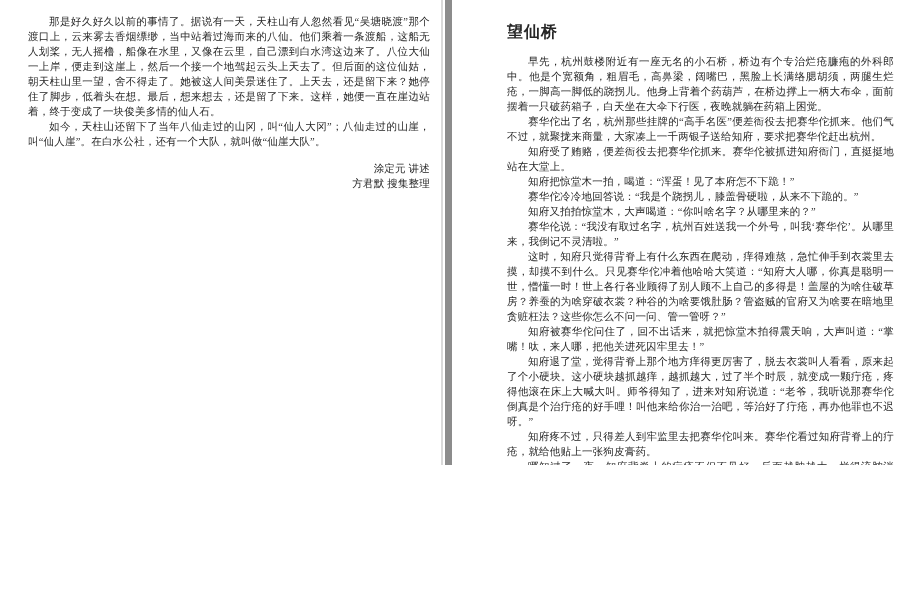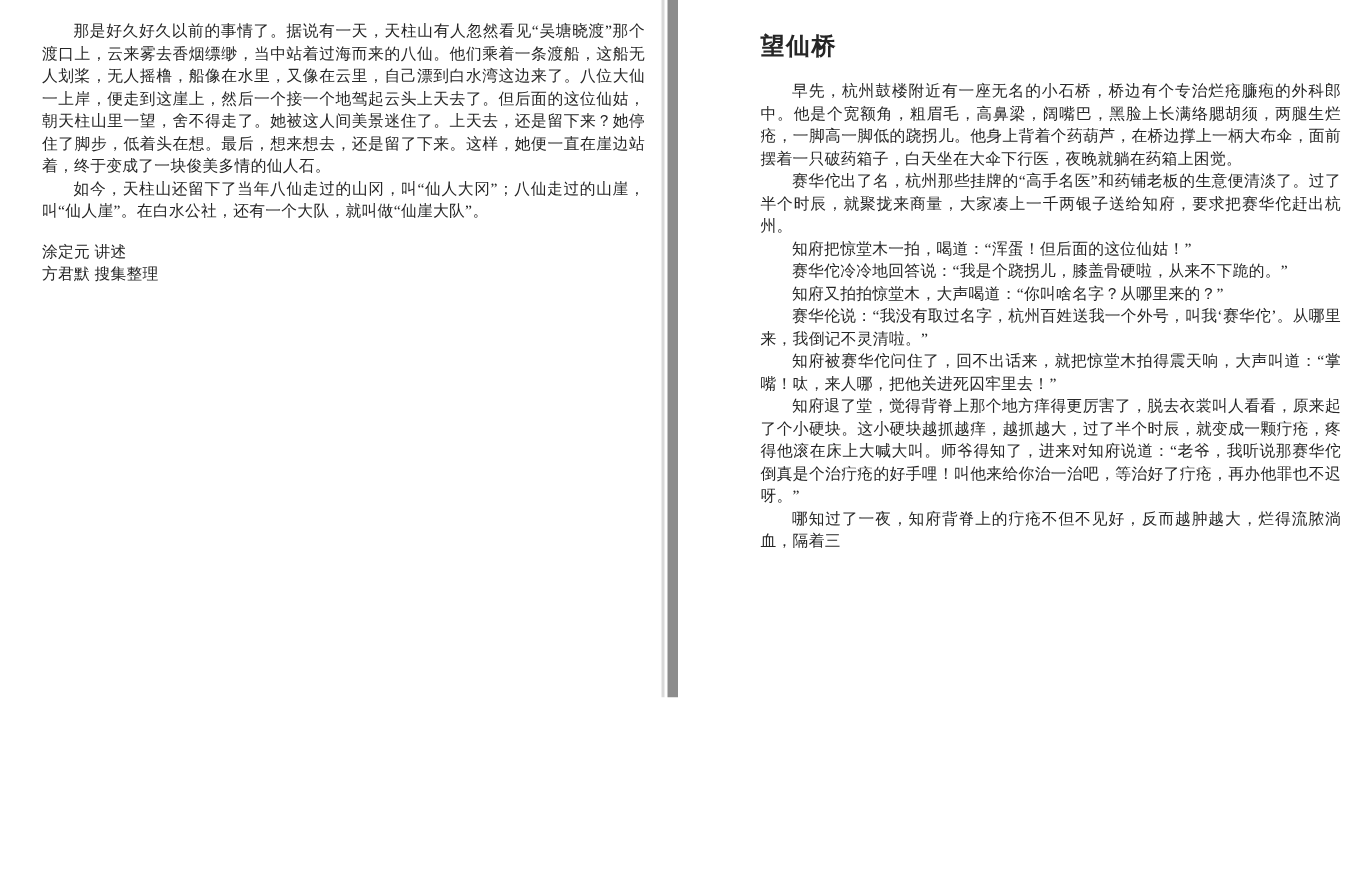--- a/index.html
+++ b/index.html
@@ -55,21 +55,21 @@
   }
   .story-title {
     font-size: 16px;
     font-weight: bold;
     line-height: 20px;
     margin-bottom: 12px;
     letter-spacing: 1px;
   }
   .attribution {
     margin-top: 12px;
-    text-align: left;
+    text-align: right;
     font-size: 10.5px;
     line-height: 15px;
     letter-spacing: 0.2px;
   }
 </style>
 </head>
 <body>
 
 <div class="screen">
 
@@ -81,23 +81,26 @@
       <div>方君默 搜集整理</div>
     </div>
   </div>
 
   <div class="page-edge-shadow"></div>
   <div class="gutter-bar"></div>
 
   <div class="page page-right body-text">
     <h1 class="story-title">望仙桥</h1>
     <p class="para">早先，杭州鼓楼附近有一座无名的小石桥，桥边有个专治烂疮臁疱的外科郎中。他是个宽额角，粗眉毛，高鼻梁，阔嘴巴，黑脸上长满络腮胡须，两腿生烂疮，一脚高一脚低的跷拐儿。他身上背着个药葫芦，在桥边撑上一柄大布伞，面前摆着一只破药箱子，白天坐在大伞下行医，夜晚就躺在药箱上困觉。</p>
-    <p class="para">赛华佗出了名，杭州那些挂牌的“高手名医”和药铺老板的生意便清淡了。过了半个时辰，就聚拢来商量，大家凑上一千两银子送给知府，要求把赛华佗赶出杭州。</p>
-    <p class="para">知府把惊堂木一拍，喝道：“浑蛋！但后面的这位仙姑！”</p>
+    <p class="para">赛华佗出了名，杭州那些挂牌的“高手名医”便差衙役去把赛华佗抓来。他们气不过，就聚拢来商量，大家凑上一千两银子送给知府，要求把赛华佗赶出杭州。</p>
+    <p class="para">知府受了贿赂，便差衙役去把赛华佗抓来。赛华佗被抓进知府衙门，直挺挺地站在大堂上。</p>
+    <p class="para">知府把惊堂木一拍，喝道：“浑蛋！见了本府怎不下跪！”</p>
     <p class="para">赛华佗冷冷地回答说：“我是个跷拐儿，膝盖骨硬啦，从来不下跪的。”</p>
     <p class="para">知府又拍拍惊堂木，大声喝道：“你叫啥名字？从哪里来的？”</p>
     <p class="para">赛华伦说：“我没有取过名字，杭州百姓送我一个外号，叫我‘赛华佗’。从哪里来，我倒记不灵清啦。”</p>
+    <p class="para">这时，知府只觉得背脊上有什么东西在爬动，痒得难熬，急忙伸手到衣裳里去摸，却摸不到什么。只见赛华佗冲着他哈哈大笑道：“知府大人哪，你真是聪明一世，懵懂一时！世上各行各业顾得了别人顾不上自己的多得是！盖屋的为啥住破草房？养蚕的为啥穿破衣裳？种谷的为啥要饿肚肠？管盗贼的官府又为啥要在暗地里贪赃枉法？这些你怎么不问一问、管一管呀？”</p>
     <p class="para">知府被赛华佗问住了，回不出话来，就把惊堂木拍得震天响，大声叫道：“掌嘴！呔，来人哪，把他关进死囚牢里去！”</p>
     <p class="para">知府退了堂，觉得背脊上那个地方痒得更厉害了，脱去衣裳叫人看看，原来起了个小硬块。这小硬块越抓越痒，越抓越大，过了半个时辰，就变成一颗疔疮，疼得他滚在床上大喊大叫。师爷得知了，进来对知府说道：“老爷，我听说那赛华佗倒真是个治疔疮的好手哩！叫他来给你治一治吧，等治好了疔疮，再办他罪也不迟呀。”</p>
+    <p class="para">知府疼不过，只得差人到牢监里去把赛华佗叫来。赛华佗看过知府背脊上的疔疮，就给他贴上一张狗皮膏药。</p>
     <p class="para">哪知过了一夜，知府背脊上的疔疮不但不见好，反而越肿越大，烂得流脓淌血，隔着三</p>
   </div>
 
 </div>
 
 </body></html>

